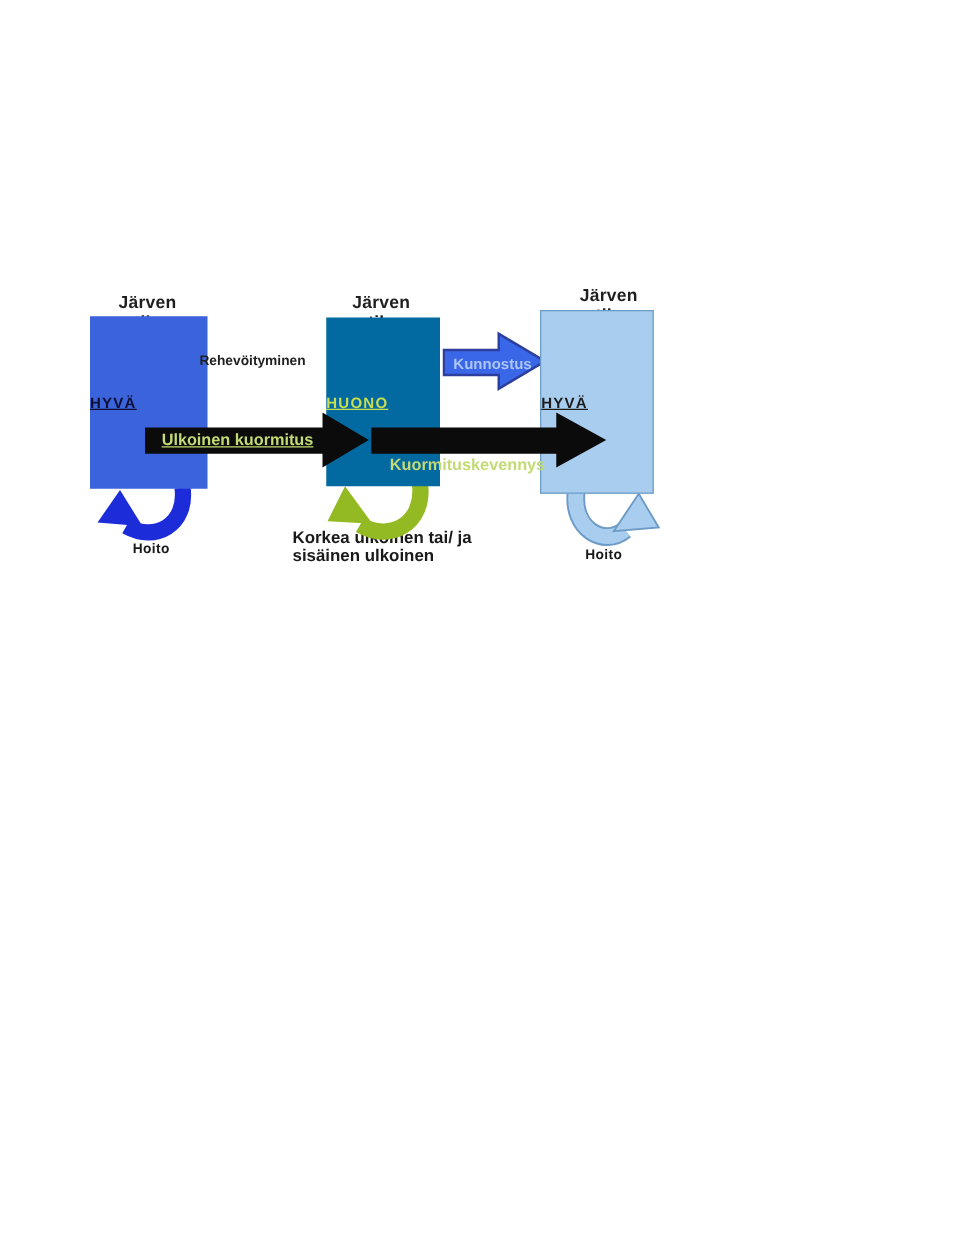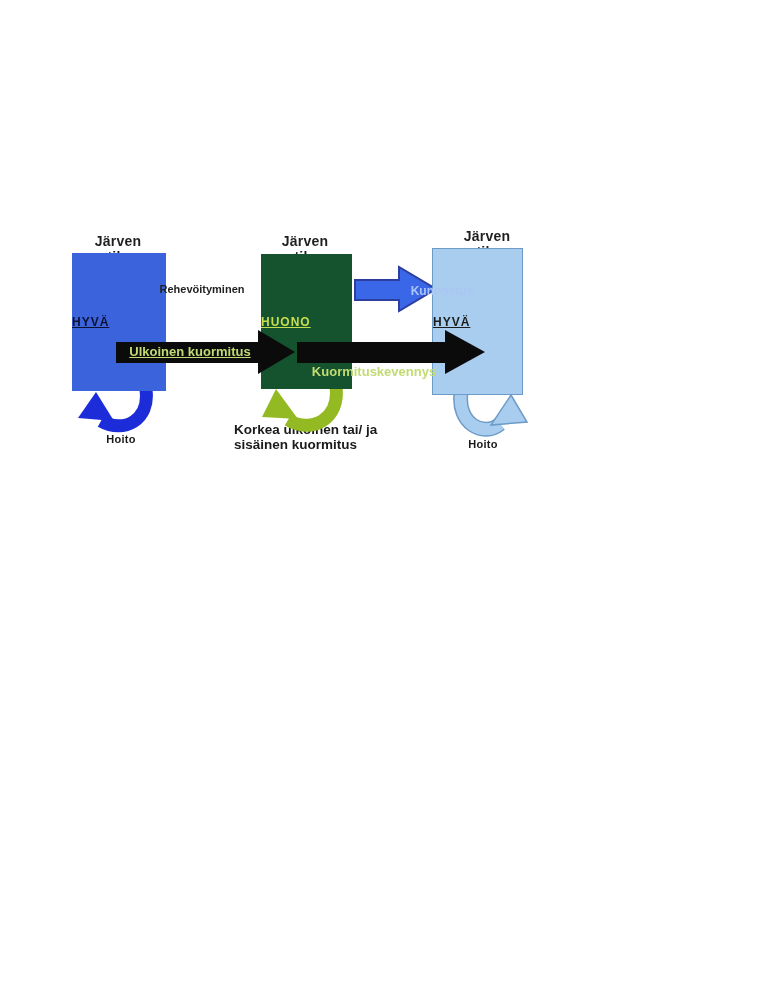--- a/index.html
+++ b/index.html
@@ -25,21 +25,21 @@
 
   
   .arr1{left:116px;top:329px;width:180px;height:46px;z-index:4;}
   .arr2{left:295px;top:329px;width:192px;height:46px;z-index:4;}
   .arr-label{z-index:5;font-size:13px;font-weight:bold;text-align:center;line-height:15px;white-space:nowrap;}
   .arr1-label{left:120px;top:344px;width:140px;text-decoration:underline;}
   .arr2-label{left:300px;top:364px;width:148px;}
 
   
   .kunn{left:354px;top:264px;width:84px;height:50px;z-index:2;}
-  .kunn-label{left:356px;top:284px;width:76px;font-size:12px;font-weight:bold;text-align:center;z-index:5;white-space:nowrap;margin-left:48px;}
+  .kunn-label{left:356px;top:284px;width:76px;font-size:12px;font-weight:bold;text-align:center;z-index:5;white-space:nowrap;}
 
   
   .cyc1{left:74px;top:390px;width:94px;height:52px;z-index:1;}
   .cyc2{left:260px;top:387px;width:98px;height:54px;z-index:1;}
   .cyc3{left:437px;top:393px;width:92px;height:52px;z-index:1;}
 
   
   .bottom-label{font-size:11px;font-weight:bold;color:#1a1a1a;}
   .hoito-left{left:96px;top:433px;width:50px;text-align:center;letter-spacing:.3px;}
   .korkea{left:234px;top:422px;width:170px;font-size:13.5px;line-height:15px;}
@@ -50,21 +50,21 @@
 
 <div class="page">
 
   <div class="abs jt jt1">Järven tila</div>
   <div class="abs jt jt2">Järven tila</div>
   <div class="abs jt jt3">Järven tila</div>
 
   <div class="abs state-box box1" style="background-color: rgb(59, 99, 220); color: rgb(13, 16, 51);">
     <span>HYVÄ</span>
   </div>
-  <div class="abs state-box box2" style="background-color: #14532d; color: rgb(200, 221, 80);">
+  <div class="abs state-box box2" style="background-color: #0369a1; color: rgb(200, 221, 80);">
     <span>HUONO</span>
   </div>
   <div class="abs state-box box3" style="background-color: rgb(169, 205, 238); color: rgb(28, 28, 28);">
     <span>HYVÄ</span>
   </div>
 
   <div class="abs rehev">Rehevöityminen</div>
 
   <svg class="abs arr1" viewBox="0 0 180 46">
     <path d="M0 13 H142 V1 L179 23 L142 45 V34 H0 Z" style="fill: rgb(11, 11, 11);"></path>
@@ -93,17 +93,17 @@
 
   <svg class="abs cyc3" viewBox="0 0 92 52">
     <path d="M24 0 C20 30 46 45 63 31" fill="none" stroke-width="15" style="stroke: rgb(109, 155, 200);"></path>
     <path d="M24 0 C20 30 46 45 63 31" fill="none" stroke-width="12" style="stroke: rgb(169, 205, 238);"></path>
     <polygon points="74,2 90,29 54,32" stroke-width="1.5" style="fill: rgb(169, 205, 238); stroke: rgb(109, 155, 200);"></polygon>
   </svg>
 
   <div class="abs bottom-label hoito-left">Hoito</div>
   <div class="abs bottom-label korkea">
     <div>Korkea ulkoinen tai/ ja</div>
-    <div>sisäinen kuormitus</div>
+    <div>sisäinen ulkoinen</div>
   </div>
   <div class="abs bottom-label hoito-right">Hoito</div>
 
 </div>
 
 </body></html>

